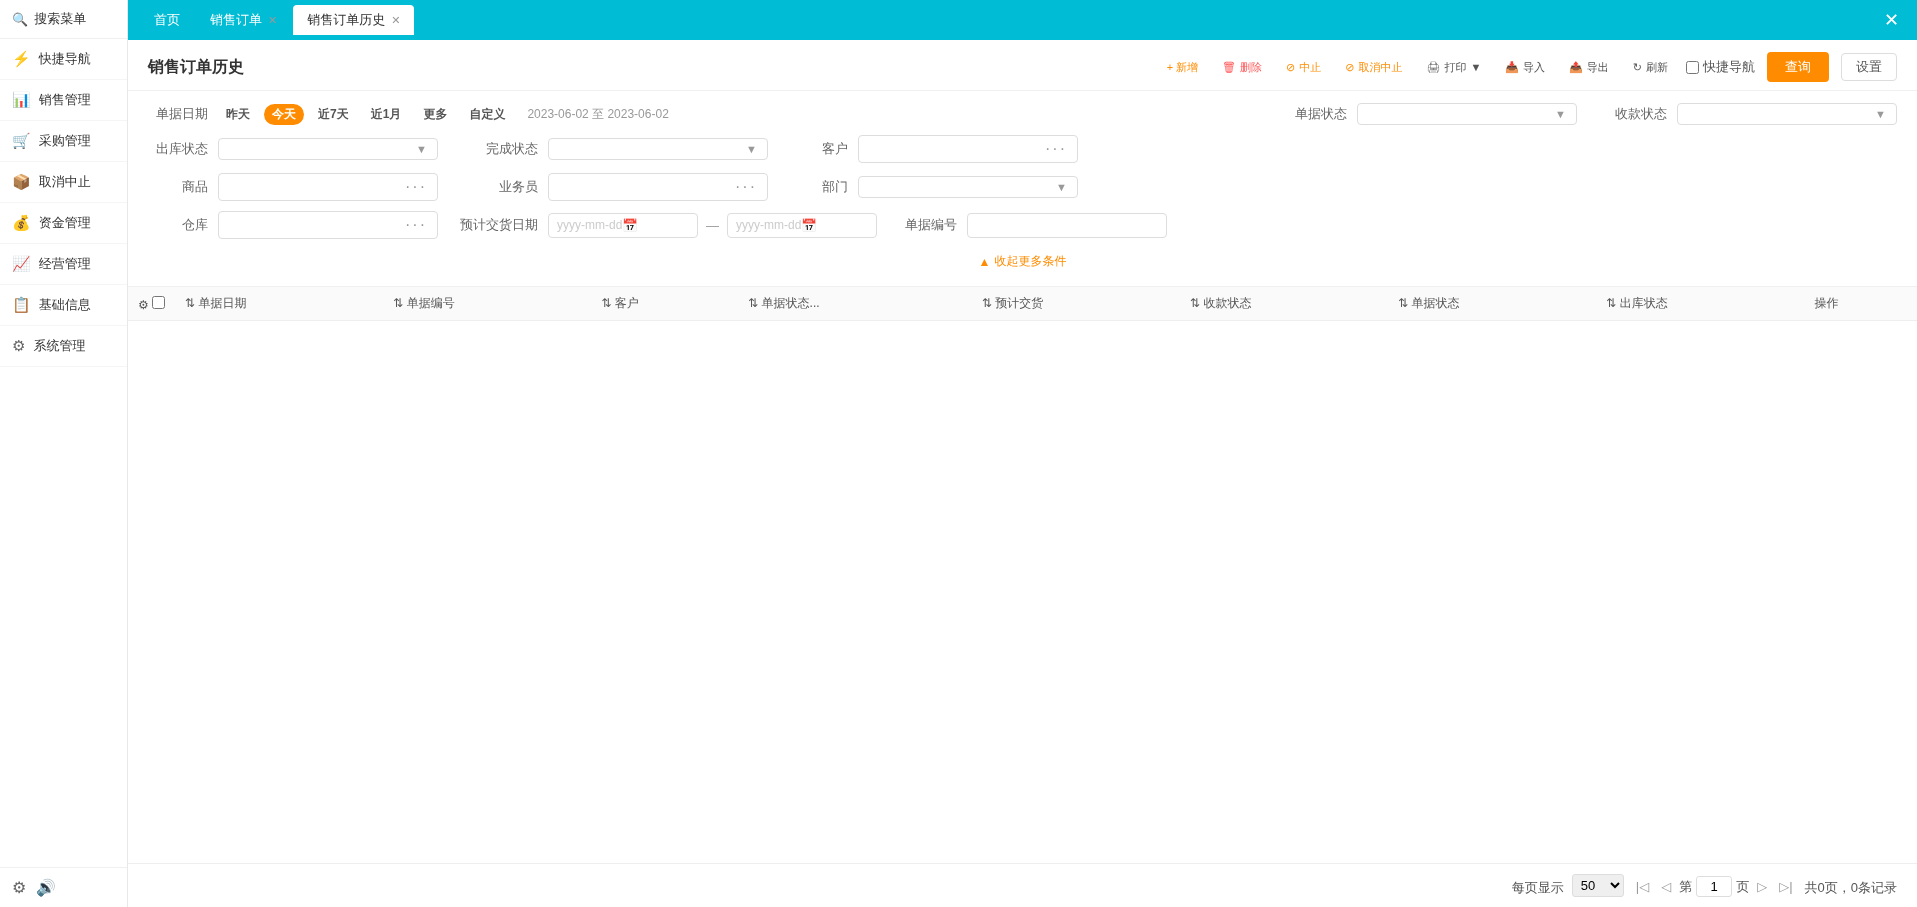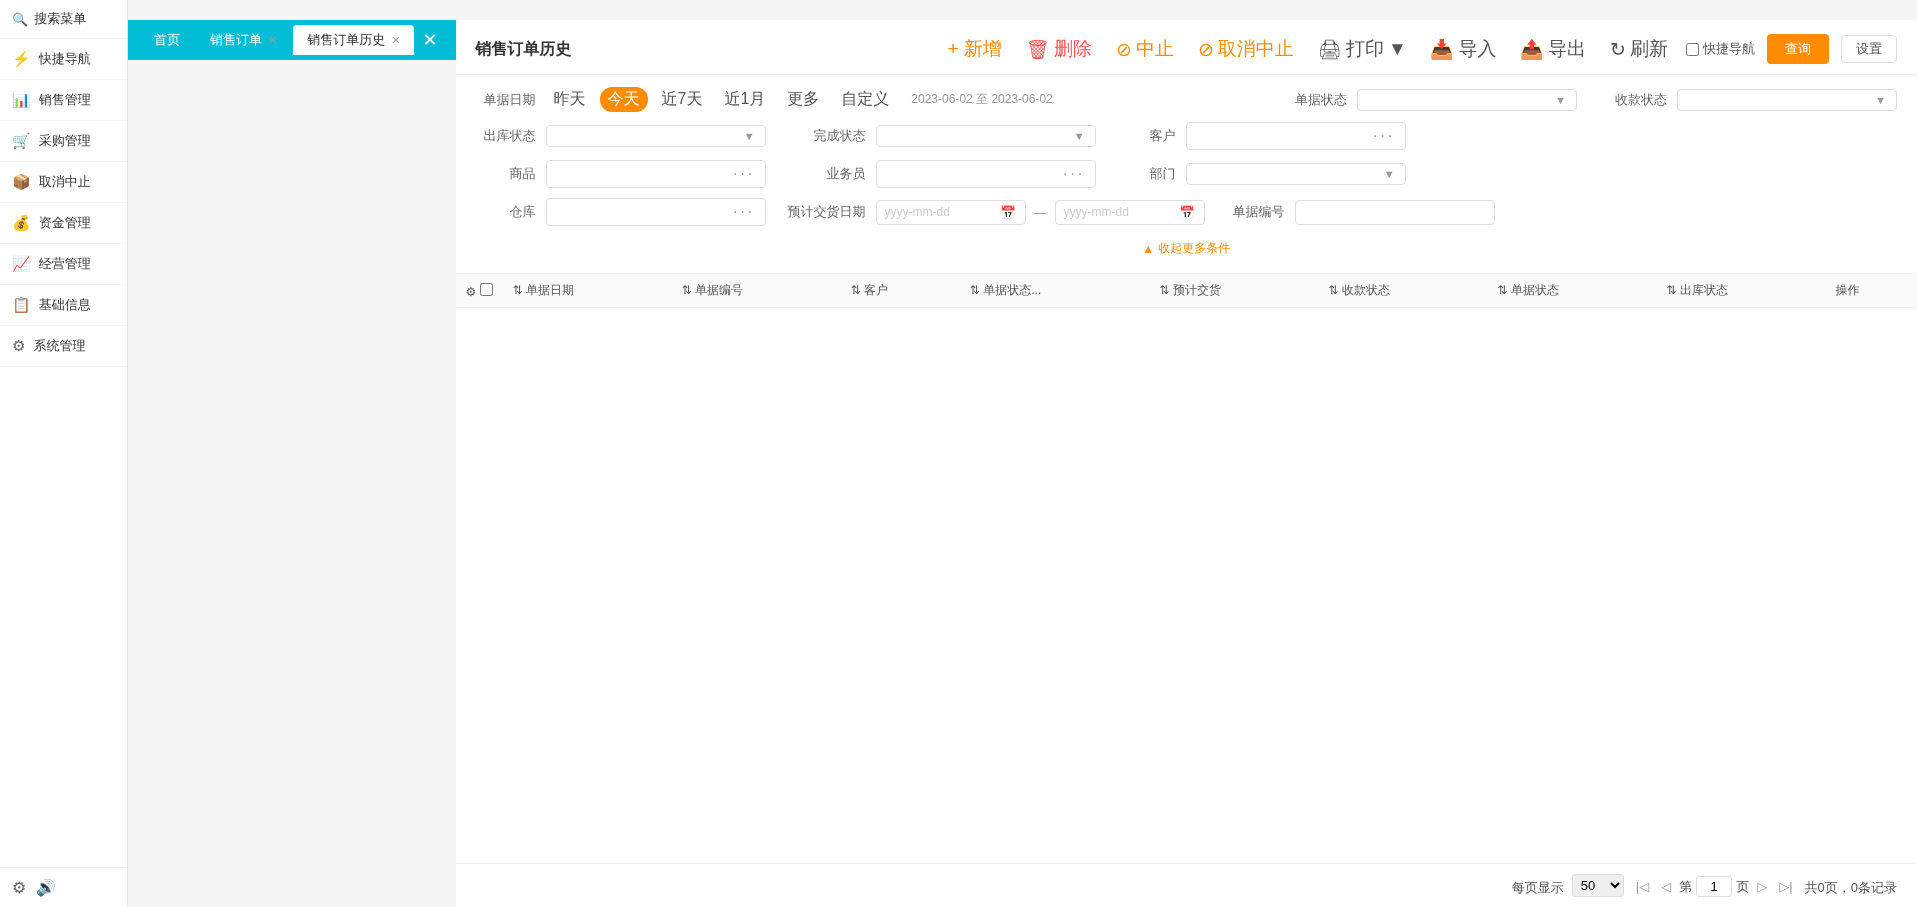--- a/index.html
+++ b/index.html
@@ -40,23 +40,22 @@
       padding: 10px 12px;
       border-top: 1px solid #f0f0f0;
       gap: 10px;
     }
     .sidebar-bottom .icon { color: #666; cursor: pointer; font-size: 16px; }
 
     
     .main {
       flex: 1;
       display: flex;
-      flex-direction: row;
+      flex-direction: column;
       overflow: hidden;
-      margin-top: 20px;
     }
 
     
     .topbar {
       background: #00bcd4;
       height: 40px;
       display: flex;
       align-items: center;
       padding: 0 12px;
       gap: 2px;
@@ -121,21 +120,21 @@
     .toolbar {
       display: flex;
       align-items: center;
       gap: 12px;
     }
     .toolbar-btn {
       display: flex;
       align-items: center;
       gap: 4px;
       cursor: pointer;
-      font-size: 19px;
+      font-size: 11px;
       color: #555;
       padding: 4px 6px;
       border-radius: 3px;
     }
     .toolbar-btn.new { color: #ff8c00; }
     .toolbar-btn.del { color: #ff5555; }
     .toolbar-btn.stop { color: #ff8c00; }
     .toolbar-btn.cancel { color: #ff8c00; }
     .toolbar-btn.print { color: #555; }
     .toolbar-btn.import { color: #555; }
@@ -195,22 +194,23 @@
     .date-shortcuts {
       display: flex;
       align-items: center;
       gap: 6px;
       flex-wrap: nowrap;
     }
     .date-shortcut {
       padding: 2px 8px;
       border-radius: 12px;
       cursor: pointer;
-      font-size: 16px;
+      font-size: 12px;
       color: #555;
+      font-weight: bold;
     }
     .date-shortcut.active {
       background: #ff8c00;
       color: #fff;
     }
     .date-range {
       font-size: 12px;
       color: #999;
       margin-left: 8px;
     }
@@ -240,21 +240,20 @@
     }
     .filter-input-dots .dots { color: #999; font-size: 16px; letter-spacing: 2px; }
     .filter-date-input {
       display: flex;
       align-items: center;
       border: 1px solid #ddd;
       border-radius: 4px;
       padding: 4px 8px;
       width: 150px;
       background: #fff;
-      justify-content: space-between;
     }
     .filter-date-input .placeholder { color: #ccc; font-size: 12px; }
     .filter-date-input .cal-icon { color: #aaa; font-size: 13px; }
     .date-dash { margin: 0 8px; color: #999; }
     .filter-text-input {
       border: 1px solid #ddd;
       border-radius: 4px;
       padding: 4px 10px;
       width: 200px;
       background: #fff;

